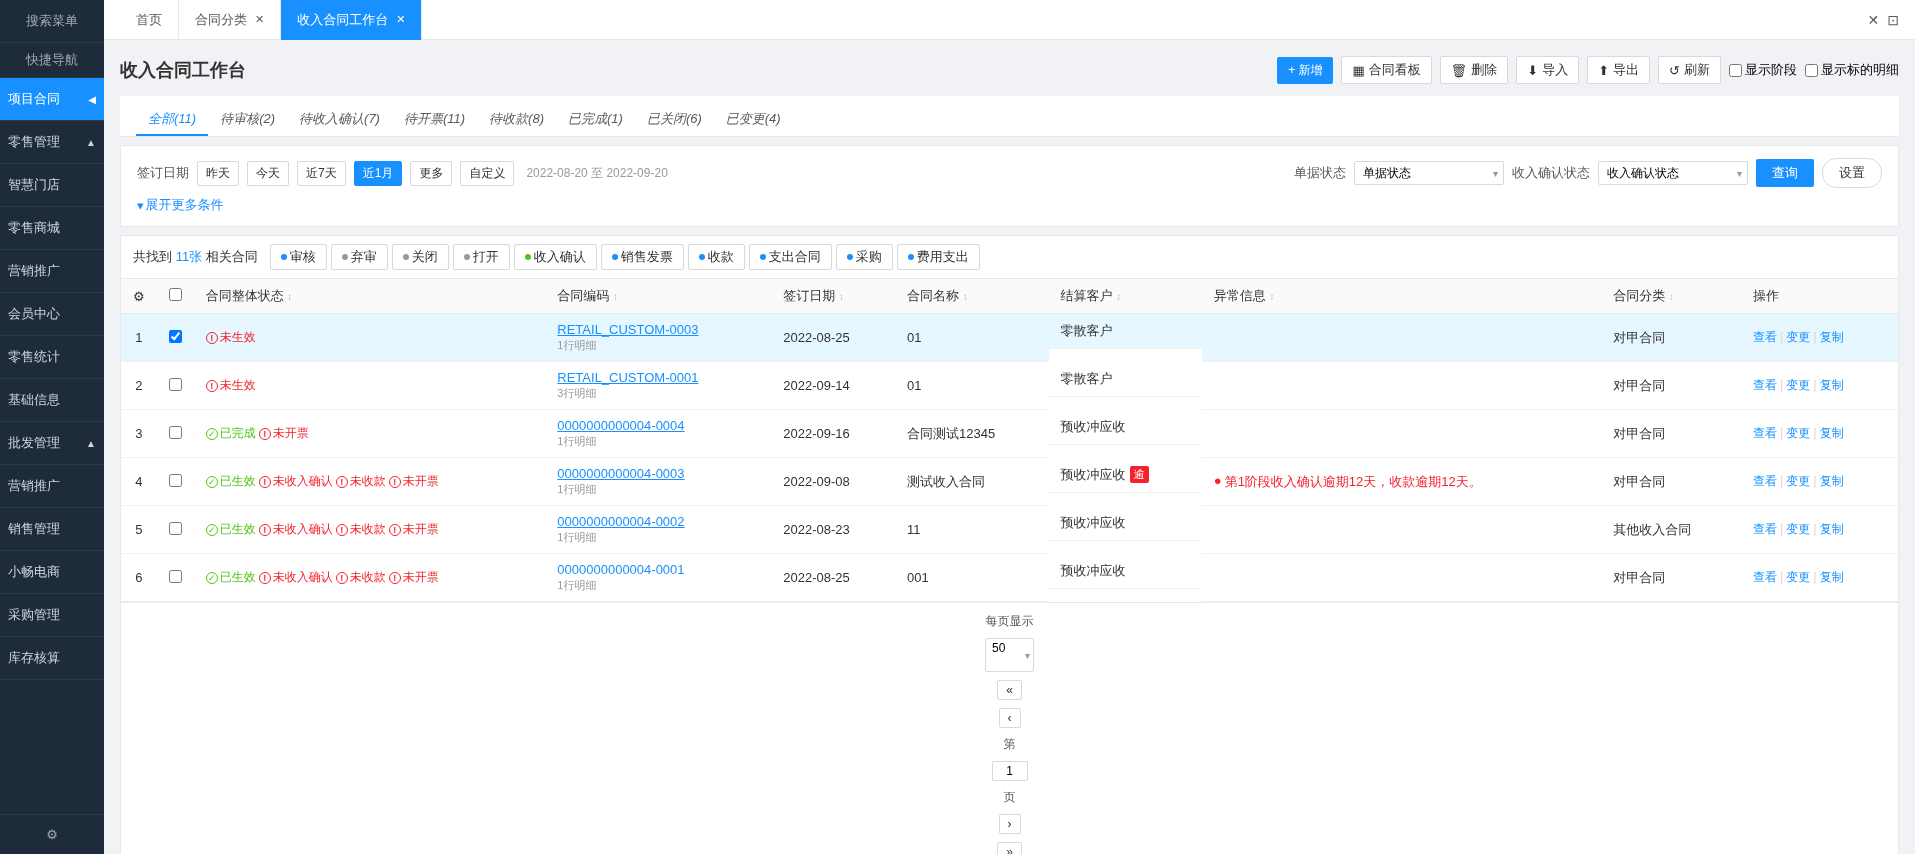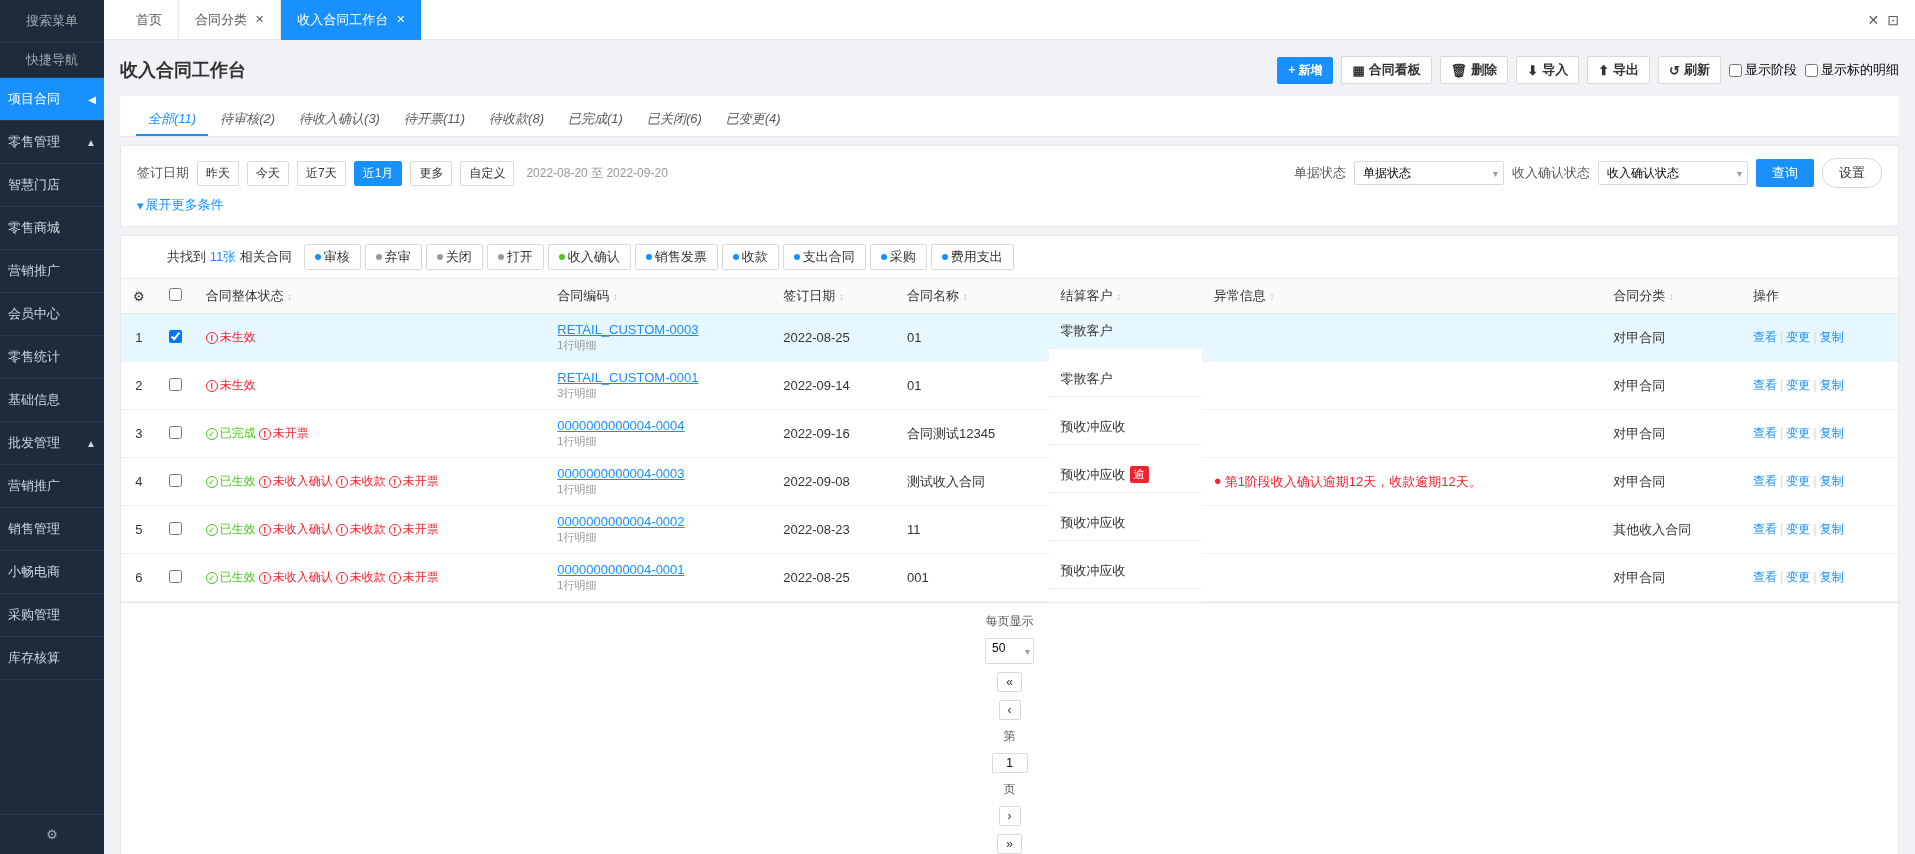--- a/index.html
+++ b/index.html
@@ -26,21 +26,21 @@
     .tabbar-right { display: flex; align-items: center; gap: 8px; color: #595959; font-size: 18px; }
     .tabbar-right span { cursor: pointer; }
 
     
     .page-content { flex: 1; overflow-y: auto; padding: 16px; background: #f0f2f5; }
 
     
     .page-header { display: flex; justify-content: space-between; align-items: center; margin-bottom: 12px; }
     .page-title { font-size: 18px; font-weight: bold; color: #333; }
     .page-actions { display: flex; align-items: center; gap: 8px; }
-    .btn { padding: 4px 10px; border: 1px solid #d9d9d9; background: white; cursor: pointer; border-radius: 2px; font-size: 12px; display: flex; align-items: center; gap: 4px; color: #333; white-space: nowrap; font-weight: bold; }
+    .btn { padding: 4px 10px; border: 1px solid #d9d9d9; background: white; cursor: pointer; border-radius: 2px; font-size: 12px; display: flex; align-items: center; gap: 4px; color: #333; white-space: nowrap; }
     .btn-primary { background: #1890ff; color: white; border-color: #1890ff; }
 
     
     .filter-tabs { background: white; padding: 8px 16px 0; border-bottom: 1px solid #e8e8e8; margin-bottom: 8px; }
     .filter-tab-list { display: flex; gap: 0; border-bottom: 2px solid transparent; }
     .filter-tab { padding: 6px 12px; cursor: pointer; font-size: 13px; color: #595959; border-bottom: 2px solid transparent; margin-bottom: -2px; font-style: italic; }
     .filter-tab.active { color: #1890ff; border-bottom: 2px solid #1890ff; }
 
     
     .filter-area { background: white; padding: 12px 16px; margin-bottom: 8px; border: 1px solid #e8e8e8; }
@@ -52,37 +52,37 @@
     .filter-select { border: 1px solid #d9d9d9; padding: 4px 24px 4px 8px; border-radius: 2px; font-size: 12px; background: white; cursor: pointer; min-width: 150px; appearance: none; position: relative; }
     .filter-select-wrap { position: relative; display: inline-block; }
     .filter-select-wrap::after { content: '▾'; position: absolute; right: 6px; top: 50%; transform: translateY(-50%); pointer-events: none; font-size: 10px; color: #999; }
     .expand-conditions { color: #1890ff; cursor: pointer; font-size: 12px; display: flex; align-items: center; gap: 2px; text-align: center; margin-top: 4px; }
     .btn-query { background: #1890ff; color: white; border: none; padding: 5px 16px; border-radius: 2px; cursor: pointer; font-size: 13px; }
     .btn-setting { background: white; color: #333; border: 1px solid #d9d9d9; padding: 5px 16px; border-radius: 14px; cursor: pointer; font-size: 13px; }
 
     
     .table-area { background: white; border: 1px solid #e8e8e8; }
     .table-toolbar { display: flex; align-items: center; padding: 8px 12px; border-bottom: 1px solid #e8e8e8; gap: 4px; flex-wrap: wrap; }
-    .table-info { font-size: 13px; color: #333; margin-right: 8px; margin-left: 34px; }
+    .table-info { font-size: 13px; color: #333; margin-right: 8px; }
     .table-info em { color: #1890ff; font-style: normal; }
     .action-btn { padding: 3px 10px; border: 1px solid #d9d9d9; background: white; cursor: pointer; border-radius: 2px; font-size: 12px; color: #333; display: flex; align-items: center; gap: 3px; white-space: nowrap; }
     .action-btn .dot { width: 6px; height: 6px; border-radius: 50%; display: inline-block; }
     .action-btn .dot-blue { background: #1890ff; }
     .action-btn .dot-gray { background: #999; }
     .action-btn .dot-green { background: #52c41a; }
 
     table { width: 100%; border-collapse: collapse; font-size: 12px; }
     th { background: #fafafa; padding: 8px 12px; text-align: left; color: #333; font-weight: 500; border-bottom: 1px solid #e8e8e8; white-space: nowrap; }
     td { padding: 8px 12px; border-bottom: 1px solid #f0f0f0; color: #333; vertical-align: middle; }
     tr.selected td { background: #e6f7ff; }
 
     
     .pagination { display: flex; align-items: center; justify-content: flex-end; padding: 10px 16px; border-top: 1px solid #e8e8e8; gap: 8px; background: white; flex-direction: column; }
     .page-size-label { font-size: 12px; color: #595959; }
-    .page-size-select { border: 1px solid #d9d9d9; padding: 2px 20px 8px 6px; border-radius: 2px; font-size: 12px; appearance: none; background: white; cursor: pointer; }
+    .page-size-select { border: 1px solid #d9d9d9; padding: 2px 20px 16px 6px; border-radius: 2px; font-size: 12px; appearance: none; background: white; cursor: pointer; }
     .page-size-wrap { position: relative; display: inline-block; }
     .page-size-wrap::after { content: '▾'; position: absolute; right: 4px; top: 50%; transform: translateY(-50%); pointer-events: none; font-size: 10px; color: #999; }
     .page-nav { border: 1px solid #d9d9d9; background: white; padding: 2px 8px; cursor: pointer; border-radius: 2px; font-size: 12px; color: #333; }
     .page-nav:disabled { color: #d9d9d9; cursor: not-allowed; }
     .page-num-input { border: 1px solid #d9d9d9; padding: 2px 6px; border-radius: 2px; width: 36px; text-align: center; font-size: 12px; }
     .page-info { font-size: 12px; color: #595959; }
     .page-jump { font-size: 12px; color: #595959; }
 
     
     .table-scroll { overflow-x: auto; }
@@ -208,21 +208,21 @@
           <input type="checkbox" style="">
           <span>显示标的明细</span>
         </label>
       </div>
     </div>
 
     <div class="filter-tabs">
       <div class="filter-tab-list">
         <div class="filter-tab active">全部(11)</div>
         <div class="filter-tab">待审核(2)</div>
-        <div class="filter-tab">待收入确认(3)</div>
+        <div class="filter-tab">待收入确认(7)</div>
         <div class="filter-tab">待开票(11)</div>
         <div class="filter-tab">待收款(8)</div>
         <div class="filter-tab">已完成(1)</div>
         <div class="filter-tab">已关闭(6)</div>
         <div class="filter-tab">已变更(4)</div>
       </div>
     </div>
 
     <div class="filter-area">
       <div class="filter-row">
@@ -435,21 +435,21 @@
                 <td style="text-align: center;">6</td>
                 <td style="text-align: center;"><input type="checkbox" style=""></td>
                 <td style="min-width: 160px;">
                   <div style="display: flex; flex-wrap: wrap; gap: 3px;">
                     <span style="display: flex; align-items: center; gap: 2px; font-size: 12px; color: rgb(82, 196, 26);"><span style="width:12px;height:12px;border-radius:50%;border:1.5px solid #52c41a;display:inline-flex;align-items:center;justify-content:center;font-size:9px;">✓</span> 已生效</span>
                     <span style="display: flex; align-items: center; gap: 2px; font-size: 12px; color: rgb(245, 34, 45);"><span style="width:12px;height:12px;border-radius:50%;border:1.5px solid #f5222d;display:inline-flex;align-items:center;justify-content:center;font-size:9px;font-weight:bold;">!</span> 未收入确认</span>
                     <span style="display: flex; align-items: center; gap: 2px; font-size: 12px; color: rgb(245, 34, 45);"><span style="width:12px;height:12px;border-radius:50%;border:1.5px solid #f5222d;display:inline-flex;align-items:center;justify-content:center;font-size:9px;font-weight:bold;">!</span> 未收款</span>
                     <span style="display: flex; align-items: center; gap: 2px; font-size: 12px; color: rgb(245, 34, 45);"><span style="width:12px;height:12px;border-radius:50%;border:1.5px solid #f5222d;display:inline-flex;align-items:center;justify-content:center;font-size:9px;font-weight:bold;">!</span> 未开票</span>
                   </div>
                 </td>
-                <td><a style="color: rgb(24, 144, 255); text-decoration: underline; cursor: pointer;">0000000000004-0001</a><br><span style="color: rgb(153, 153, 153); font-size: 11px;">1行明细</span></td>
+                <td><a style="color: rgb(24, 144, 255); cursor: pointer;">0000000000004-0001</a><br><span style="color: rgb(153, 153, 153); font-size: 11px;">1行明细</span></td>
                 <td>2022-08-25</td>
                 <td>001</td>
                 <td style="display: flex; align-items: center; gap: 4px;">
                   <span>预收冲应收</span>
                 </td>
                 <td></td>
                 <td>对甲合同</td>
                 <td><span style="color: rgb(24, 144, 255); cursor: pointer; font-size: 12px;">查看</span><span style="color: rgb(217, 217, 217); margin: 0px 3px;">|</span><span style="color: rgb(24, 144, 255); cursor: pointer; font-size: 12px;">变更</span><span style="color: rgb(217, 217, 217); margin: 0px 3px;">|</span><span style="color: rgb(24, 144, 255); cursor: pointer; font-size: 12px;">复制</span></td>
               </tr>
             </tbody>

